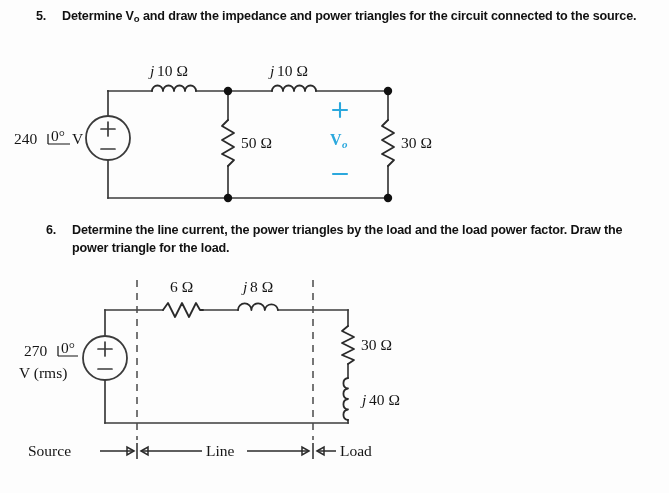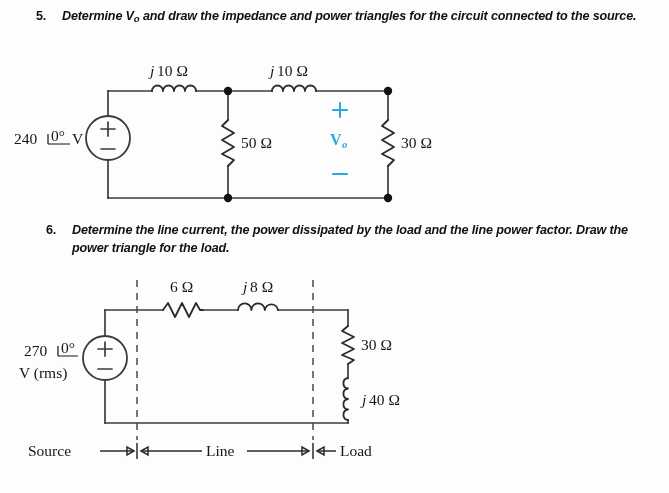--- a/index.html
+++ b/index.html
@@ -33,21 +33,20 @@
     color: #111111;
     letter-spacing: -0.15px;
   }
   .q-num {
     width: 26px;
     flex: 0 0 26px;
     font-weight: 600;
   }
   .q-text {
     flex: 1 1 auto;
-    font-style: italic;
   }
   .q-text .sub {
     font-size: 0.76em;
     vertical-align: -0.22em;
   }
   #question-5 { left: 36px; top: 8px;  width: 606px; }
   #question-6 { left: 46px; top: 222px; width: 596px; }
 
   
   .circuit {
@@ -198,21 +197,21 @@
 
       <path class="pm-blue" d="M333,52 L347,52 M340,45 L340,59"></path>
       <path class="pm-blue" d="M333,116 L347,116"></path>
       <text class="lbl-blue" x="330" y="87">V</text>
       <text class="lbl-blue-sub" x="342" y="90">o</text>
     </svg>
   </div>
 
   <div class="question" id="question-6">
     <span class="q-num">6.</span>
-    <span class="q-text">Determine the line current, the power dissipated by the load and the line power factor.  Draw the power triangle for the load.</span>
+    <span class="q-text">Determine the line current, the power triangles by the load and the load power factor.  Draw the power triangle for the load.</span>
   </div>
 
   <div class="circuit" id="circuit-2">
     <svg width="520" height="200" viewBox="0 0 520 200" xmlns="http://www.w3.org/2000/svg">
 
       <path class="wire" d="M105,42 L163,42"></path>
       <path class="wire" d="M203,42 L238,42"></path>
       <path class="wire" d="M278,42 L348,42"></path>
 
       <path class="wire" d="M105,42 L105,68"></path>

